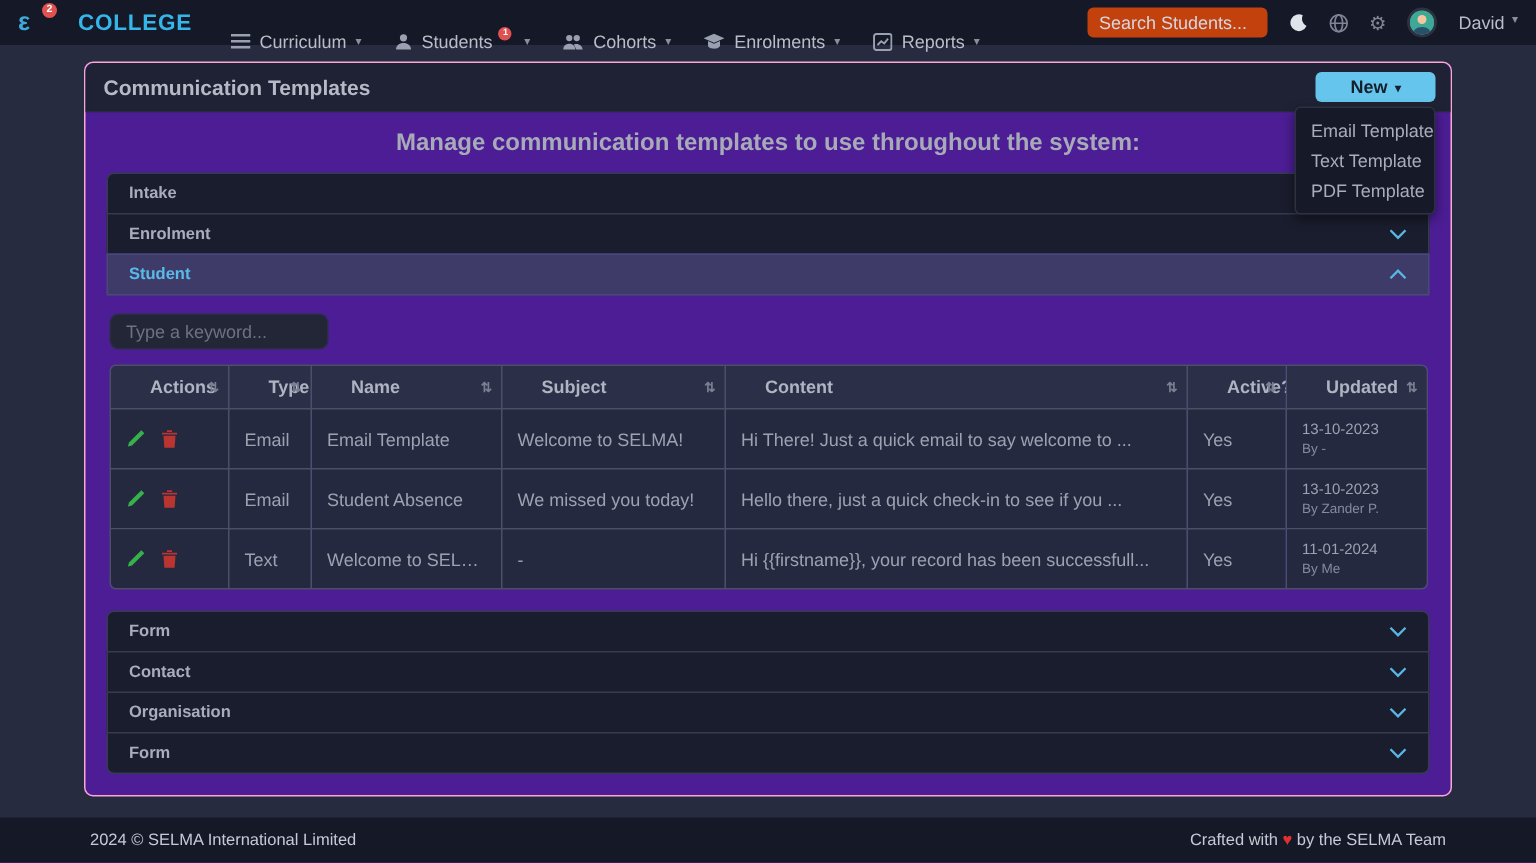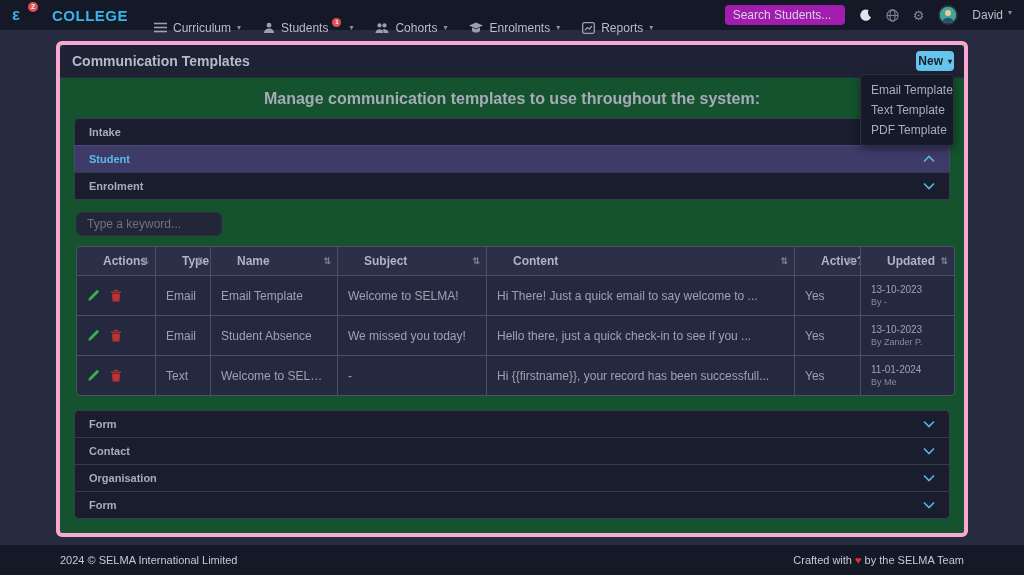--- a/index.html
+++ b/index.html
@@ -28,45 +28,45 @@
   .nav-item { display:flex; align-items:center; gap:6px; font-size:12px; color:#b9bdc9; cursor:pointer; position:relative; }
   .nav-item svg { display:block; }
   .caret { font-size:8px; color:#8a8fa0; }
   .nav-badge {
     background:#e05252; color:#fff; border-radius:50%; width:9px; height:9px;
     font-size:6px; line-height:9px; text-align:center; font-weight:bold;
     position:relative; top:-5px; left:-2px;
   }
   .nav-right { margin-left:auto; display:flex; align-items:center; gap:14px; }
   .nav-search {
-    background:#a21caf; border:none; border-radius:4px; height:20px; width:120px;
+    background:#c2410c; border:none; border-radius:4px; height:20px; width:120px;
     color:#dfe2ea; font-size:12px; padding:0 8px; font-family:"Liberation Sans", sans-serif;
   }
   .nav-search::placeholder { color:#d4d7e0; }
   .icon-btn { color:#7f8496; font-size:13px; cursor:pointer; display:flex; align-items:center; }
   .avatar {
     width:20px; height:20px; border-radius:50%; background:#3ea896; border:2px solid #2d3142;
     overflow:hidden; position:relative;
   }
   .avatar svg { display:block; }
   .user-name { font-size:12px; color:#b9bdc9; display:flex; align-items:flex-start; gap:5px; cursor:pointer; }
 
   
   .main { flex:1 1 auto; padding:11px 56px 0 56px; position:relative; }
   .card {
-    background:#14532d; border:4px solid #f9a8d4; border-radius:6px; position:relative;
+    background:#4c1d95; border:1px solid #f9a8d4; border-radius:6px; position:relative;
   }
   .card-header {
     background:#1e2234; border-bottom:1px solid #262b40; border-radius:6px 6px 0 0;
     padding:6px 10px 6px 12px; display:flex; align-items:center; justify-content:space-between;
   }
   .card-title { font-size:14px; font-weight:bold; color:#b6bac6; }
   .btn-new {
     background:#66c5ec; color:#15202c; border:none; border-radius:4px;
-    font-size:12px; font-weight:bold; padding:3px 2px; cursor:pointer;
+    font-size:12px; font-weight:bold; padding:3px 23px; cursor:pointer;
     display:flex; align-items:center; gap:5px; font-family:"Liberation Sans", sans-serif;margin-left:20px;
   }
   .btn-new .caret { color:#15202c; }
   .dropdown {
     position:absolute; top:29px; right:10px; width:94px; z-index:50;
     background:#161927; border:1px solid #2c3042; border-radius:4px;
     padding:5px 0; box-shadow:0 3px 8px rgba(0,0,0,0.45);
   }
   .dropdown-item { font-size:12px; color:#a9adbb; padding:3px 10px; white-space:nowrap; cursor:pointer; }
 
@@ -247,33 +247,33 @@
       <div class="subtitle">Manage communication templates to use throughout the system:</div>
 
       <div class="acc-item first">
         <span class="acc-label">Intake</span>
         <span class="chev">
           <svg width="12" height="8" viewBox="0 0 12 8">
               <polyline points="1,1.5 6,6.5 11,1.5" fill="none" stroke="#58b7e2" stroke-width="1.6"></polyline>
             </svg>
         </span>
       </div>
+      <div class="acc-item">
+        <span class="acc-label">Enrolment</span>
+        <span class="chev">
+          <svg width="12" height="8" viewBox="0 0 12 8">
+              <polyline points="1,1.5 6,6.5 11,1.5" fill="none" stroke="#58b7e2" stroke-width="1.6"></polyline>
+            </svg>
+        </span>
+      </div>
       <div class="acc-item active">
         <span class="acc-label">Student</span>
         <span class="chev">
           <svg width="12" height="8" viewBox="0 0 12 8">
               <polyline points="1,6.5 6,1.5 11,6.5" fill="none" stroke="#58b7e2" stroke-width="1.6"></polyline>
-            </svg>
-        </span>
-      </div>
-      <div class="acc-item">
-        <span class="acc-label">Enrolment</span>
-        <span class="chev">
-          <svg width="12" height="8" viewBox="0 0 12 8">
-              <polyline points="1,1.5 6,6.5 11,1.5" fill="none" stroke="#58b7e2" stroke-width="1.6"></polyline>
             </svg>
         </span>
       </div>
 
       <div class="panel">
         <input class="keyword-input" type="text" placeholder="Type a keyword..." style="">
 
         <table class="tmpl">
           <colgroup>
             <col style="width:78px">

